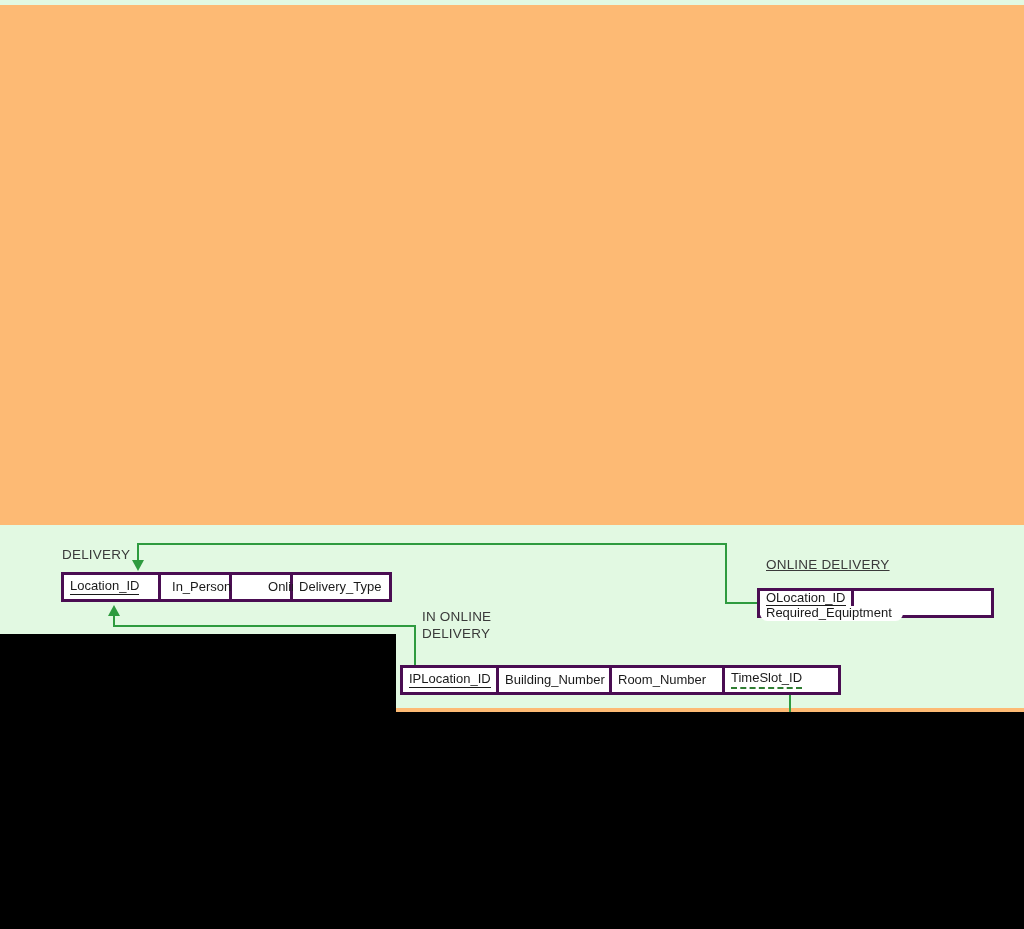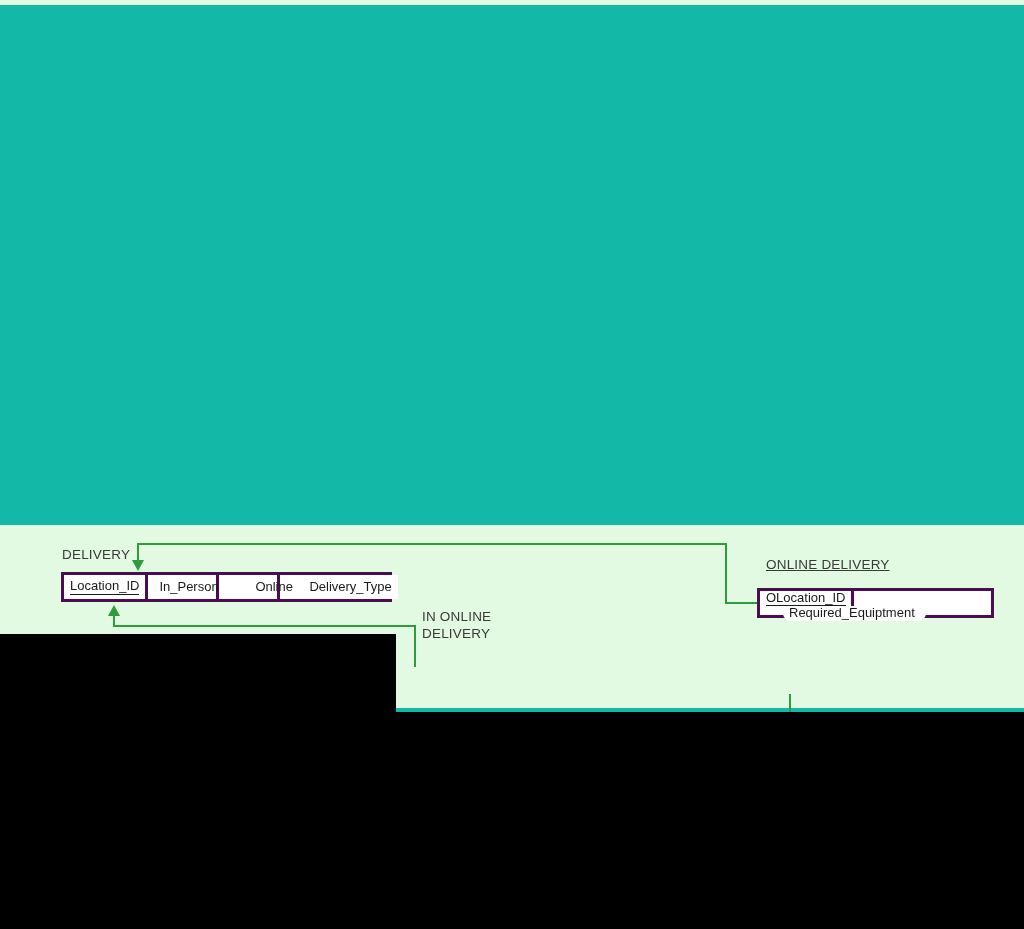--- a/index.html
+++ b/index.html
@@ -4,21 +4,21 @@
 <style>
   html, body {
     margin: 0;
     padding: 0;
     background: #000000;
   }
   #canvas {
     position: relative;
     width: 1024px;
     height: 929px;
-    background: #14b8a6;
+    background: #fdba74;
     overflow: hidden;
     font-family: "Liberation Sans", sans-serif;
   }
 
   
   .plate {
     position: absolute;
   }
   .plate-green { background: #e2f9e2; }
   .plate-black { background: #000000; }
@@ -38,21 +38,21 @@
     align-items: center;
     justify-content: flex-start;
     box-sizing: border-box;
     border-right: 3px solid #4a0d52;
     background: #ffffff;
     font-size: 13px;
     color: #1a1a1a;
     white-space: nowrap;
     padding: 0 6px;
   }
-  .attr:last-child { border-right: none; margin-left: 23px; }
+  .attr:last-child { border-right: none; }
   .attr .txt { display: inline-block; line-height: 1.1; }
   .attr.pk .txt {
     border-bottom: 1.6px solid #1a1a1a;
   }
   .attr.fk .txt {
     border-bottom: 2px dashed #2f7d32;
     padding-bottom: 1px;
   }
 
   
@@ -142,14 +142,28 @@
       <span class="txt">OLocation_ID</span>
     </div>
     <div class="attr" style="width:143px;border-radius:12px;">
       <span class="txt">Required_Equiptment</span>
     </div>
   </div>
 
   <div class="ent-label" style="left:422px; top:608px;">IN ONLINE
 DELIVERY</div>
 
+  <div class="entity" style="left:400px; top:665px; width:441px; height:30px;">
+    <div class="attr pk" style="width:96px;">
+      <span class="txt">IPLocation_ID</span>
+    </div>
+    <div class="attr" style="width:113px;">
+      <span class="txt">Building_Number</span>
+    </div>
+    <div class="attr" style="width:113px;">
+      <span class="txt">Room_Number</span>
+    </div>
+    <div class="attr fk" style="width:113px;">
+      <span class="txt">TimeSlot_ID</span>
+    </div>
+  </div>
 
 </div>
 
 </body></html>

